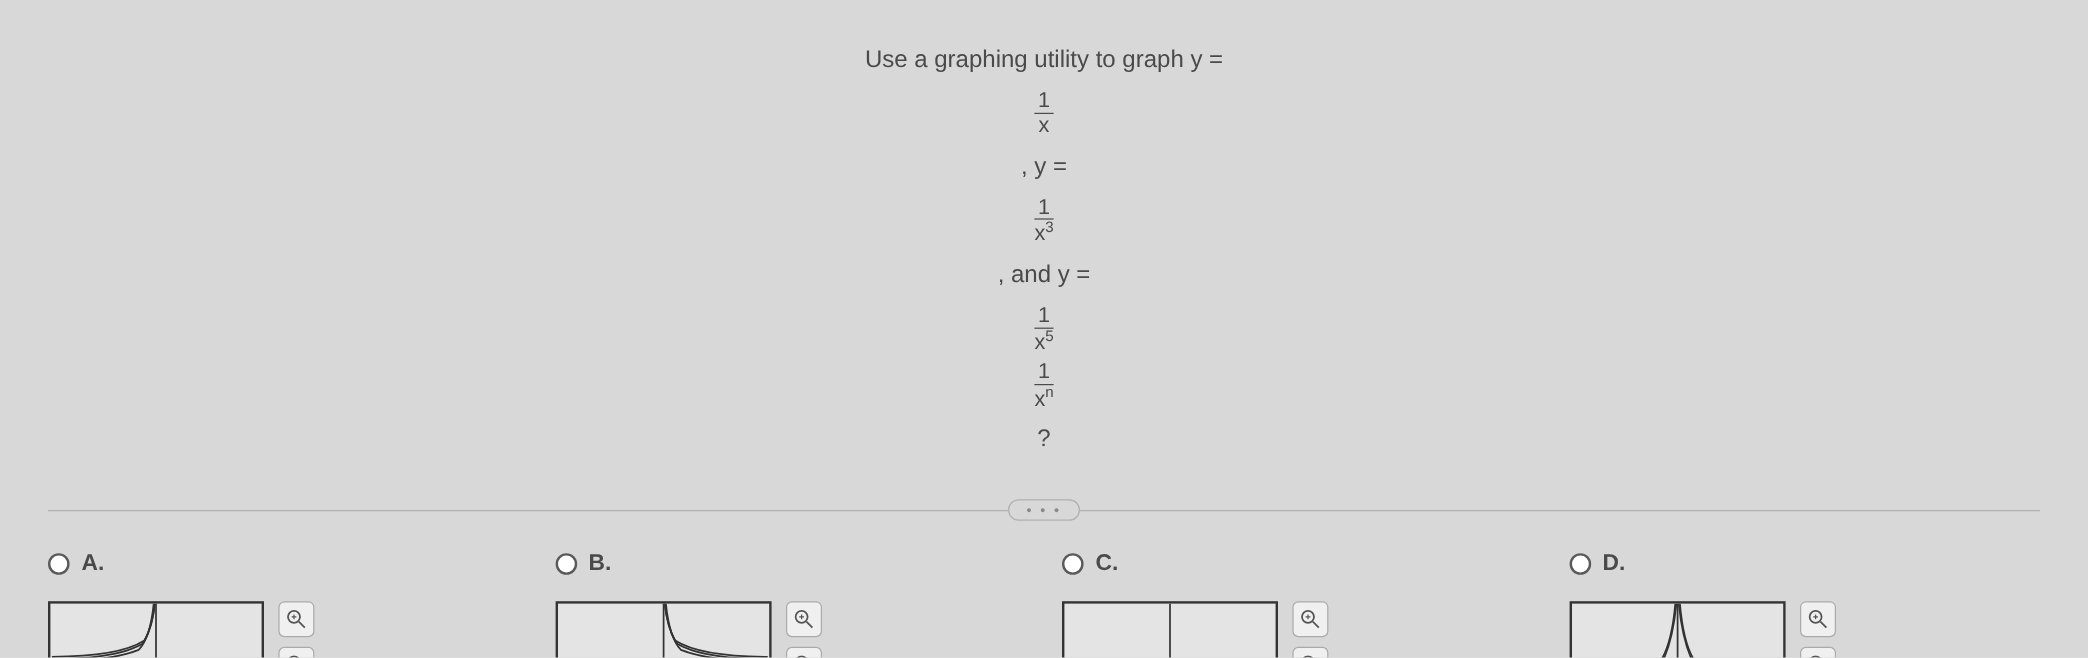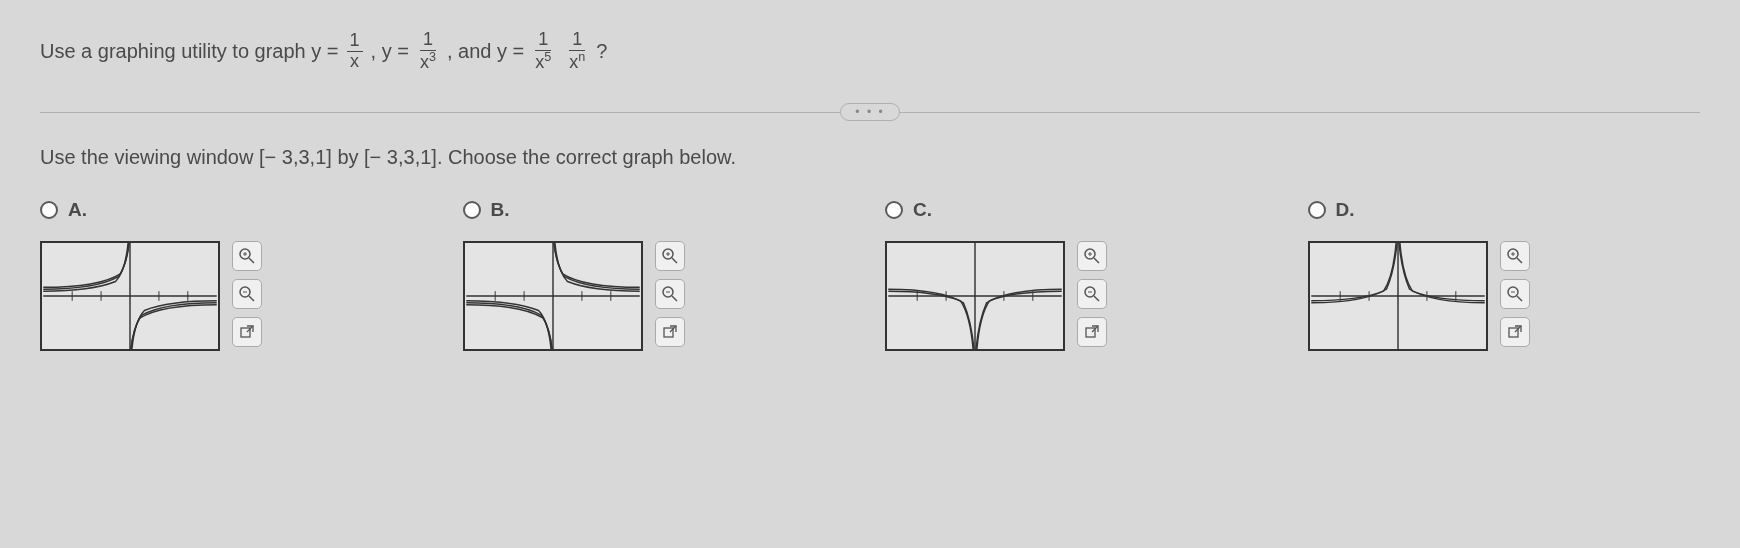--- a/index.html
+++ b/index.html
@@ -15,20 +15,21 @@
       padding: 30px 40px;
       background: #d8d8d8;
     }
     .question-text {
       font-size: 20px;
       line-height: 40px;
       display: flex;
       align-items: center;
       flex-wrap: wrap;
       gap: 4px;
+      flex-direction: column;
     }
     .frac {
       display: inline-flex;
       flex-direction: column;
       align-items: center;
       font-size: 18px;
       line-height: 1.1;
       vertical-align: middle;
       margin: 0 4px;
     }
@@ -141,21 +142,20 @@
       <span class="den"><span>x</span><sup>n</sup></span>
     </span>
     <span>?</span>
   </div>
 
   <div class="divider-row">
     <div class="hline"></div>
     <div class="ellipsis-pill">• • •</div>
   </div>
 
-  <div class="instruction">Use the viewing window [− 3,3,1] by [− 3,3,1]. Choose the correct graph below.</div>
 
   <div class="options-row">
 
     <div class="option">
       <div class="option-header">
         <div class="radio"></div>
         <span class="option-label">A.</span>
       </div>
       <div class="option-body">
         <div class="graph-box">

